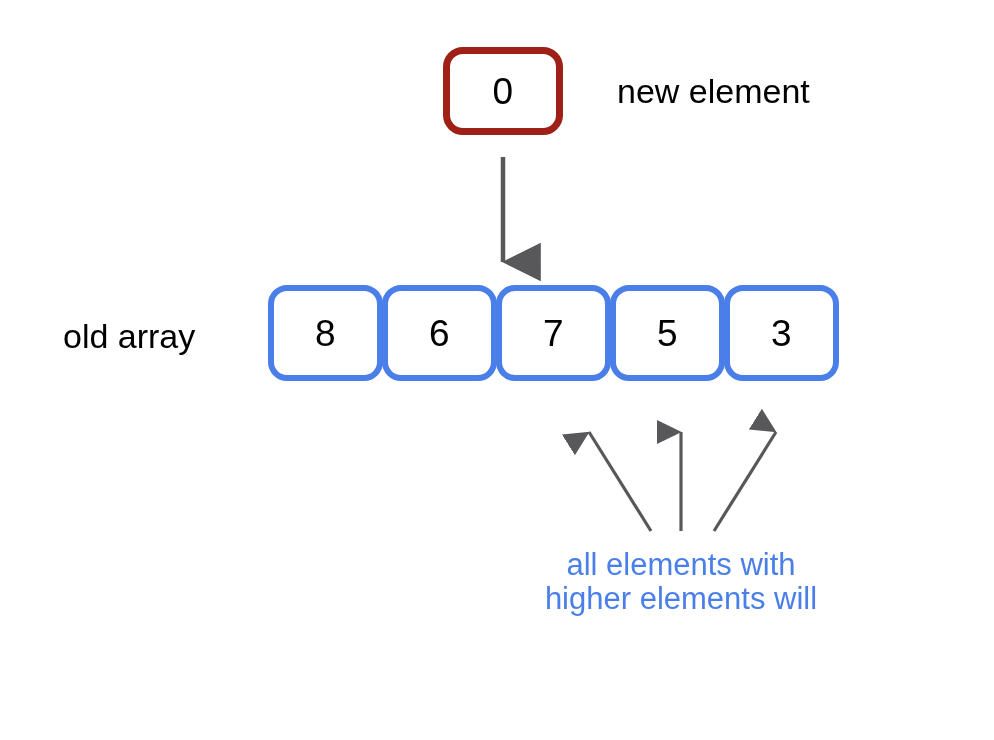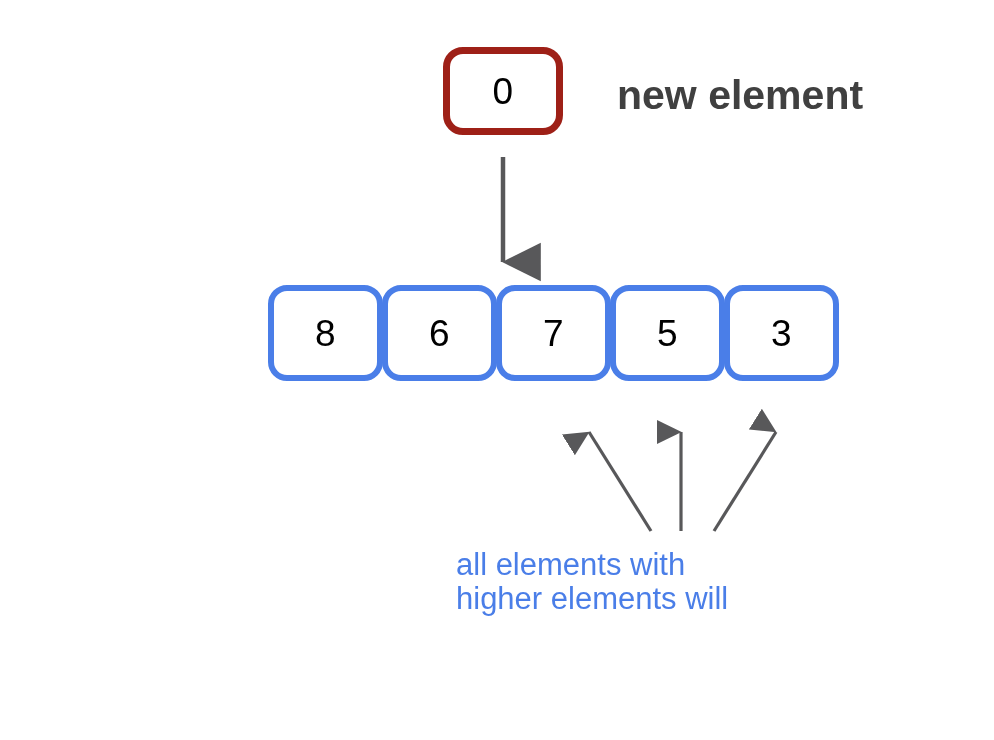--- a/index.html
+++ b/index.html
@@ -77,40 +77,39 @@
   .array-cell .cell-value {
     font-size: 37px;
     color: #000000;
     line-height: 1;
     letter-spacing: 0.5px;
   }
 
   
   .label {
     position: absolute;
-    color: #404040;
-    font-size: 41px;
+    color: #000000;
+    font-size: 34px;
     line-height: 1.08;
     white-space: nowrap;
-    font-weight: bold;
   }
   #label-new-element {
     left: 617px;
     top: 73px;
   }
   #label-old-array {
     left: 63px;
     top: 318px;
   }
   #caption-moved {
     position: absolute;
     left: 456px;
     top: 548px;
     width: 450px;
-    text-align: left;
+    text-align: center;
     color: #4a7ee8;
     font-size: 31px;
     line-height: 34px;
     white-space: normal;
   }
   #caption-moved .caption-line {
     display: block;
   }
 </style>
 </head>
@@ -142,20 +141,21 @@
       <line x1="714" y1="531" x2="776" y2="432" stroke="#58585a" stroke-width="3.2" marker-end="url(#head-up)"></line>
     </g>
   </svg>
 
   <div id="new-element-box">
     <span class="cell-value">0</span>
   </div>
 
   <div class="label" id="label-new-element">new element</div>
 
+  <div class="label" id="label-old-array">old array</div>
 
   <div id="array-row">
     <div class="array-cell">
       <span class="cell-value">8</span>
     </div>
     <div class="array-cell">
       <span class="cell-value">6</span>
     </div>
     <div class="array-cell">
       <span class="cell-value">7</span>

